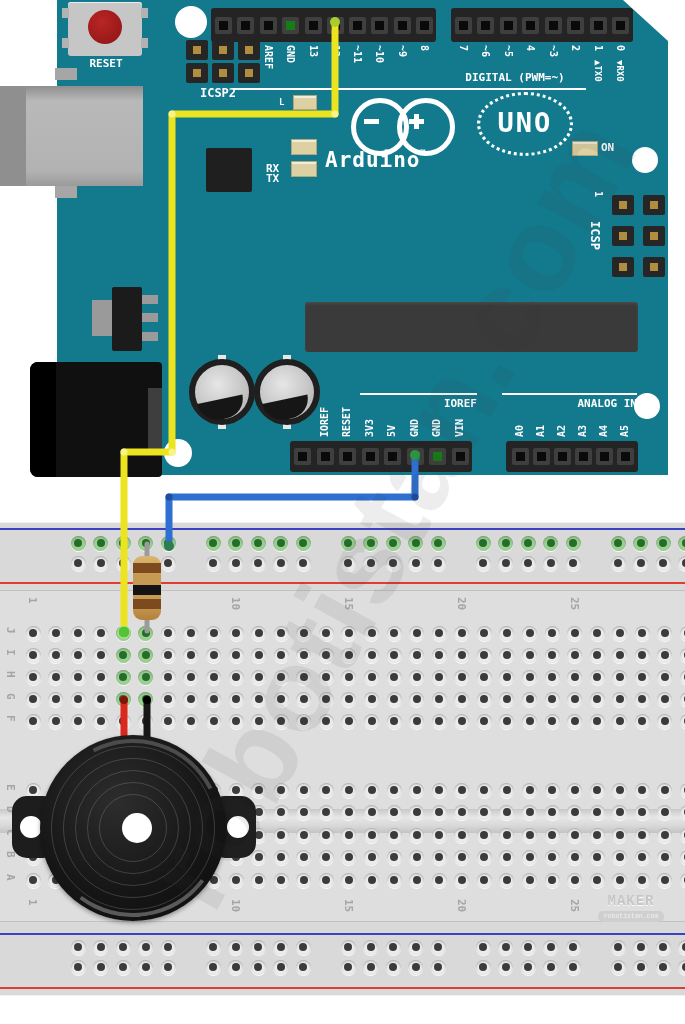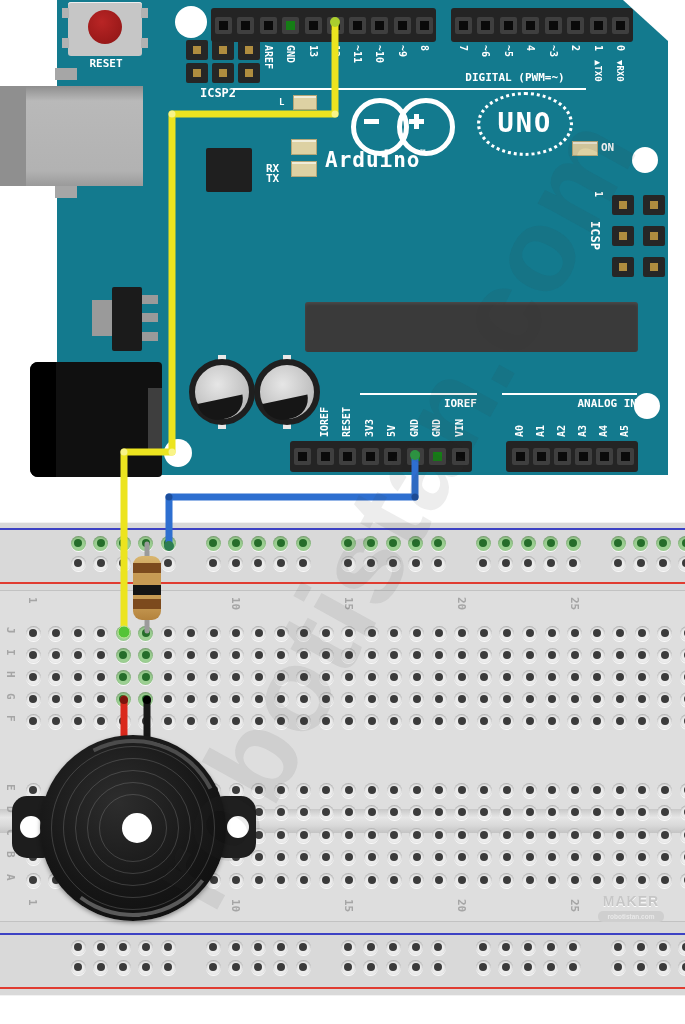--- a/index.html
+++ b/index.html
@@ -36,21 +36,21 @@
   .hole.green{background:#9ccf92;}
   .hole.green .dot{background:#256d2a;}
   .bblab{position:absolute;white-space:nowrap;color:#a5a5a5;font-size:11px;font-weight:bold;
          transform-origin:0 0;transform:rotate(90deg);}
   
   .ring{position:absolute;border-radius:50%;}
   #buzzer{position:absolute;left:8px;top:722px;width:252px;height:200px;z-index:7;}
   .ear{position:absolute;width:46px;height:62px;background:#1d1d1d;border-radius:15px;}
   .earhole{position:absolute;width:22px;height:22px;border-radius:50%;background:#fff;}
   #maker{position:absolute;left:594px;top:893px;width:74px;z-index:2;text-align:center;
-         font-family:Liberation Sans, sans-serif;}
+         font-family:Liberation Mono, monospace;}
   #maker .t{font-size:14px;font-weight:bold;letter-spacing:1px;color:#c6c6c6;text-shadow:0 1px 0 rgba(255,255,255,.9);}
   #maker .pill{margin:2px auto 0;width:66px;height:11px;background:#cfcfcf;border-radius:5px;
                font-size:6.5px;line-height:11px;color:#e9e9e9;font-weight:bold;}
   #watermark{position:absolute;left:118px;top:864px;z-index:9;font-family:"Liberation Sans",sans-serif;
              font-size:118px;font-weight:bold;letter-spacing:2px;color:rgba(60,60,60,.09);
              transform:rotate(-61deg);transform-origin:0 0;white-space:nowrap;pointer-events:none;}
 </style>
 </head>
 <body>
 

